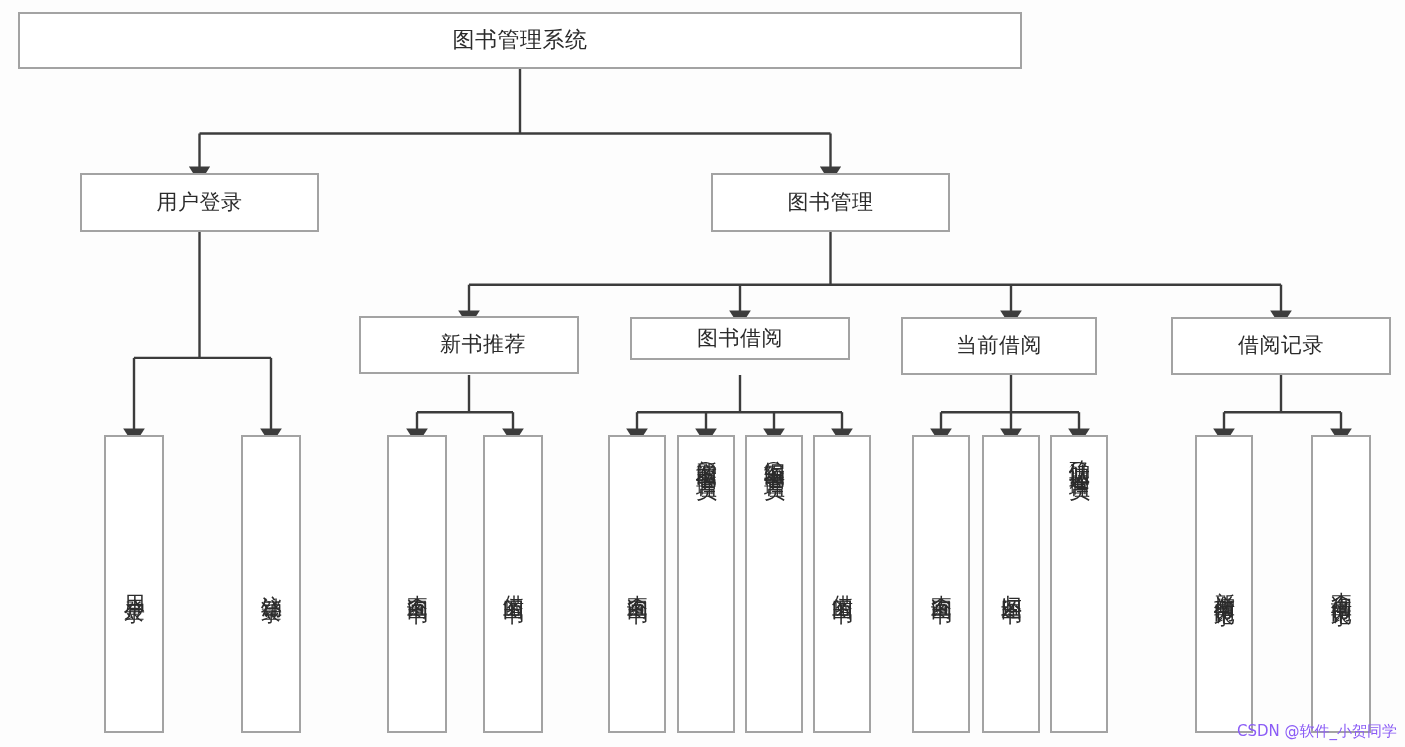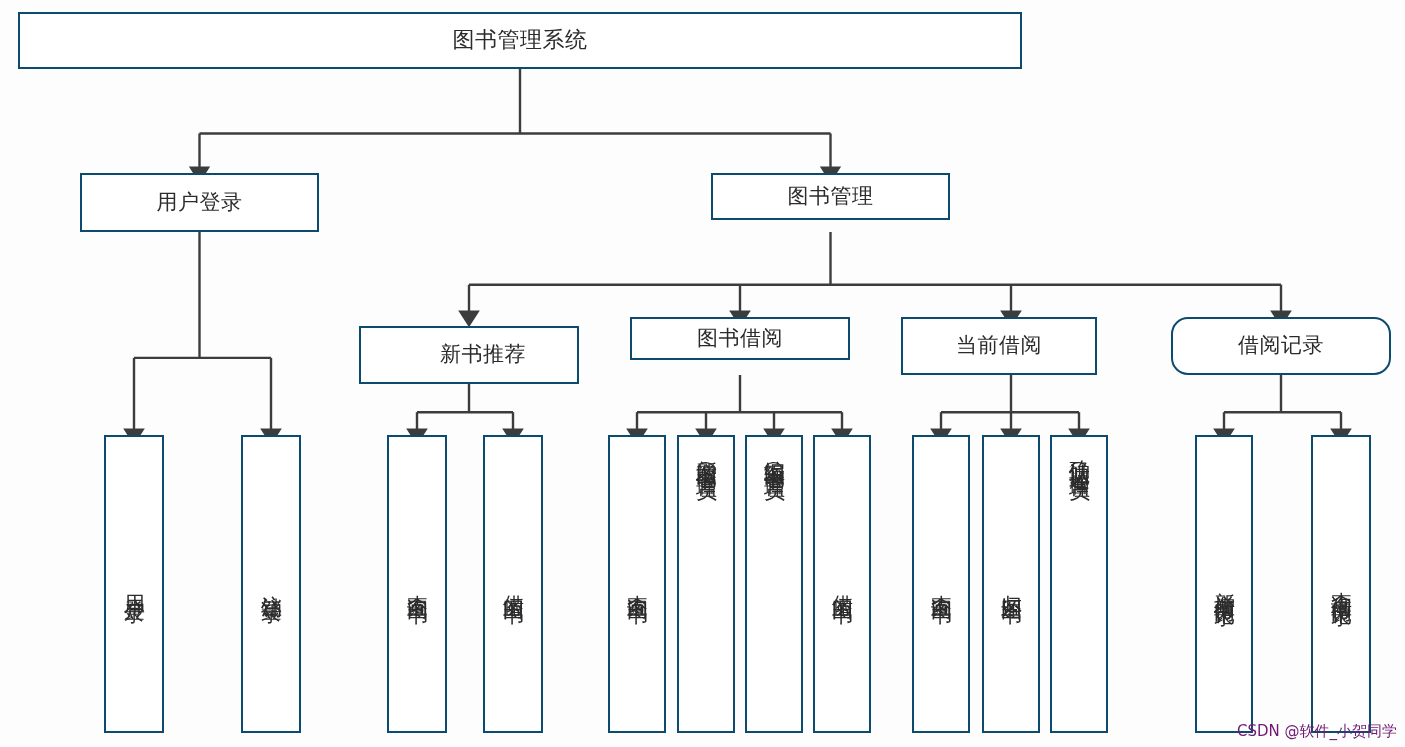--- a/index.html
+++ b/index.html
@@ -21,21 +21,21 @@
     left: 0;
     top: 0;
     width: 1405px;
     height: 747px;
     pointer-events: none;
   }
   .node {
     position: absolute;
     box-sizing: border-box;
     background: #ffffff;
-    border: 2px solid #0c4a6e;
+    border: 2px solid #a3a3a3;
     display: flex;
     align-items: center;
     justify-content: center;
     color: #2b2b2b;
   }
   .node-label {
     display: block;
     text-align: center;
     line-height: 1.12;
     letter-spacing: 0.5px;
@@ -64,21 +64,21 @@
   }
   .node.v.centered {
     align-items: center;
     padding-top: 0;
   }
   .watermark {
     position: absolute;
     right: 8px;
     bottom: 6px;
     font-size: 15px;
-    color: #701a75;
+    color: #8b5cf6;
     font-family: "DejaVu Sans", "Liberation Sans", sans-serif;
     white-space: nowrap;
     pointer-events: none;
     margin-top: 36px;
   }
 </style>
 </head>
 <body>
 
 <div id="diagram-root">
@@ -126,33 +126,33 @@
       </g>
   </svg>
 
   <div id="nodes-layer">
       <div class="node root h" style="left: 18px; top: 12px; width: 1004px; height: 57px;">
         <span class="node-label">图书管理系统</span>
       </div>
       <div class="node level1 h" style="left: 80px; top: 173px; width: 239px; height: 59px;">
         <span class="node-label">用户登录</span>
       </div>
-      <div class="node level1 h" style="left: 711px; top: 173px; width: 239px; height: 47px;">
+      <div class="node level1 h" style="left: 711px; top: 173px; width: 239px; height: 59px;">
         <span class="node-label">图书管理</span>
       </div>
-      <div class="node level2 h" style="left: 359px; top: 326px; width: 220px; height: 58px; padding-left: 28px;">
+      <div class="node level2 h" style="left: 359px; top: 316px; width: 220px; height: 58px; padding-left: 28px;">
         <span class="node-label">新书推荐</span>
       </div>
       <div class="node level2 h" style="left: 630px; top: 317px; width: 220px; height: 43px;">
         <span class="node-label">图书借阅</span>
       </div>
       <div class="node level2 h" style="left: 901px; top: 317px; width: 196px; height: 58px;">
         <span class="node-label">当前借阅</span>
       </div>
-      <div class="node level2 h" style="left: 1171px; top: 317px; width: 220px; height: 58px; border-radius: 17px;">
+      <div class="node level2 h" style="left: 1171px; top: 317px; width: 220px; height: 58px;">
         <span class="node-label">借阅记录</span>
       </div>
       <div class="node leaf v centered" style="left: 104px; top: 435px; width: 60px; height: 298px;">
         <span class="node-label">用户登录</span>
       </div>
       <div class="node leaf v centered" style="left: 241px; top: 435px; width: 60px; height: 298px;">
         <span class="node-label">注销登录</span>
       </div>
       <div class="node leaf v centered" style="left: 387px; top: 435px; width: 60px; height: 298px;">
         <span class="node-label">查询图书</span>

